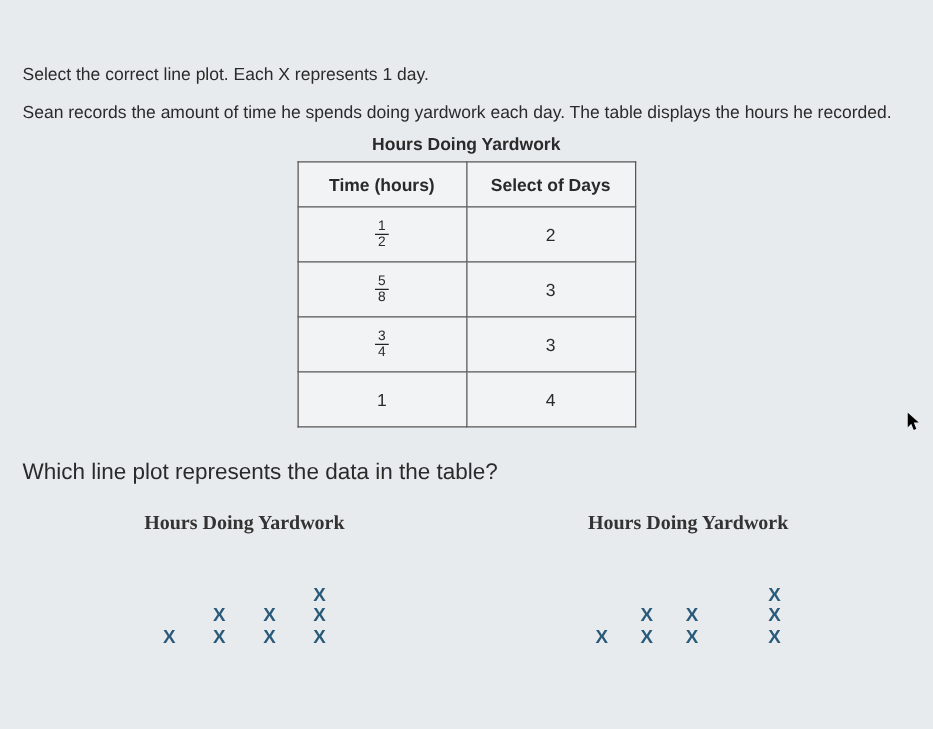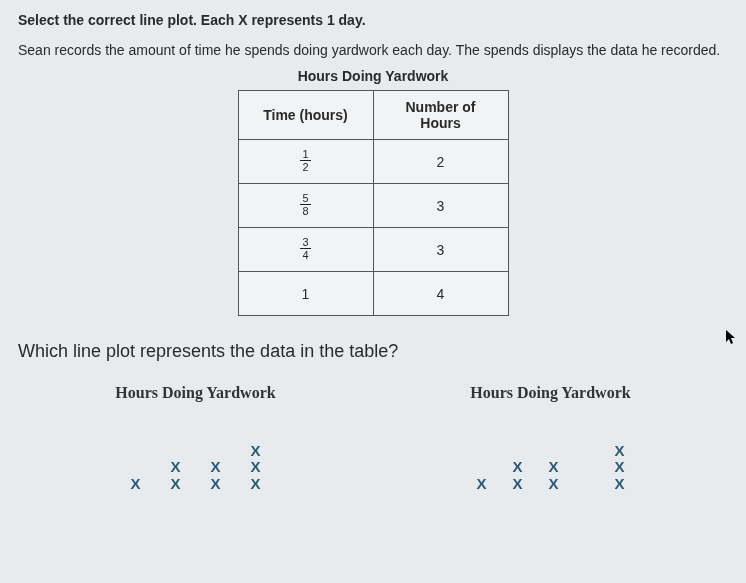--- a/index.html
+++ b/index.html
@@ -8,21 +8,22 @@
       height: 583px;
       background: #e8ebed;
       font-family: Arial, sans-serif;
       color: #2a2a2a;
       padding: 12px 18px;
       position: relative;
     }
     .instruction {
       font-size: 14px;
       margin-bottom: 14px;
-      font-weight: 700;
+      font-weight: 400;
+      margin-top: 39px;
     }
     .context {
       font-size: 14px;
       margin-bottom: 10px;
     }
     .table-wrap {
       display: flex;
       flex-direction: column;
       align-items: center;
       margin-bottom: 25px;
@@ -107,29 +108,29 @@
       right: 8px;
       top: 330px;
       font-size: 14px;
       color: #000;
     }
   </style>
 </head>
 <body>
 
 <div class="instruction">Select the correct line plot. Each X represents 1 day.</div>
-<div class="context">Sean records the amount of time he spends doing yardwork each day. The spends displays the data he recorded.</div>
+<div class="context">Sean records the amount of time he spends doing yardwork each day. The table displays the hours he recorded.</div>
 
 <div class="table-wrap">
   <div class="table-title">Hours Doing Yardwork</div>
   <table>
     <tbody>
         <tr>
       <th>Time (hours)</th>
-      <th>Number of Hours</th>
+      <th>Select of Days</th>
     </tr>
     <tr>
       <td>
         <span class="frac">
           <span class="n">1</span>
           <span class="d">2</span>
         </span>
       </td>
       <td>2</td>
     </tr>

